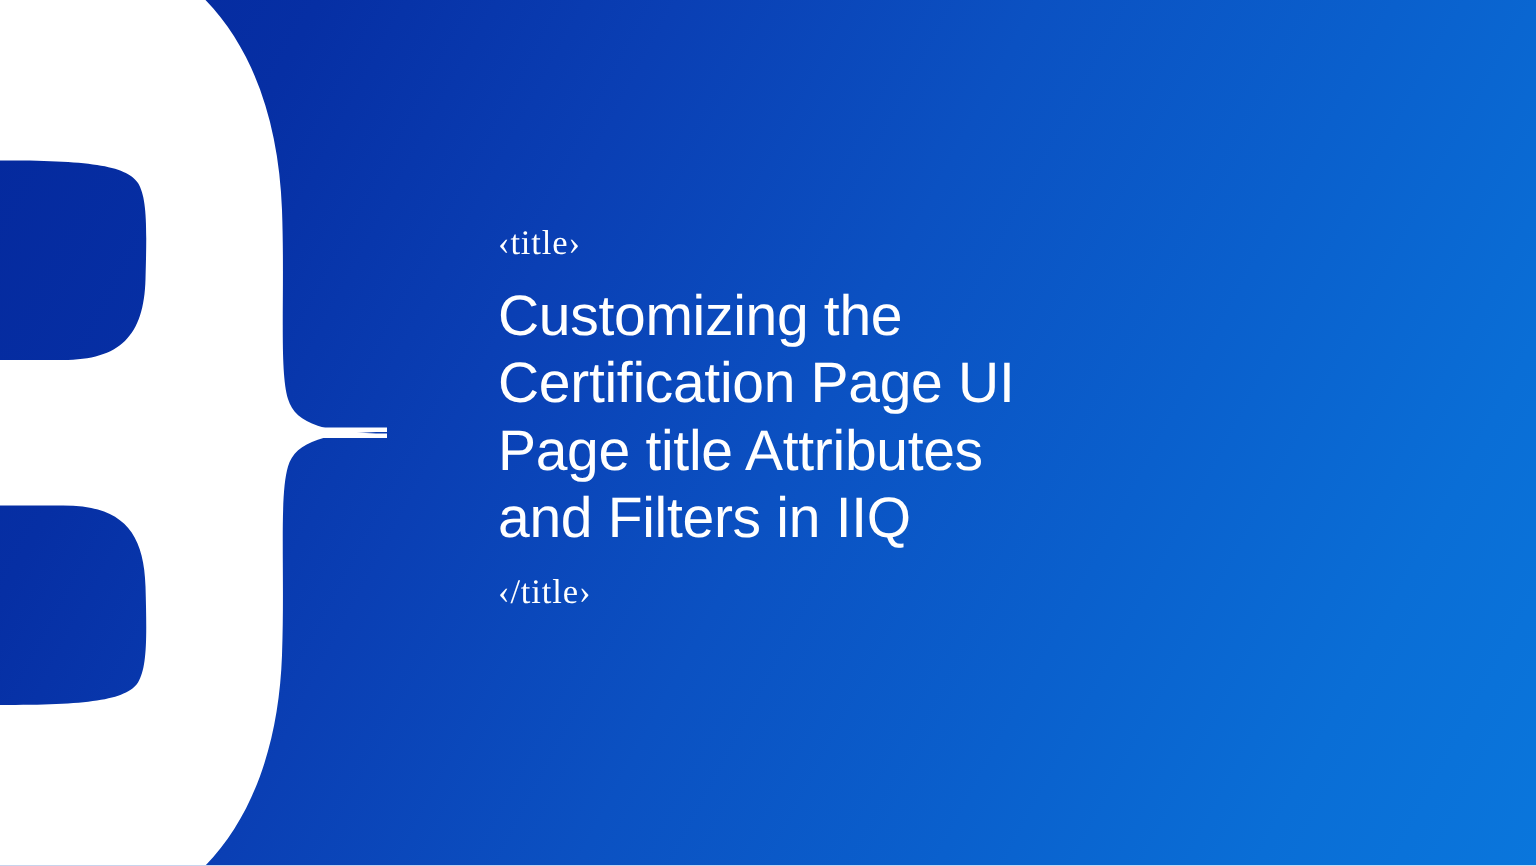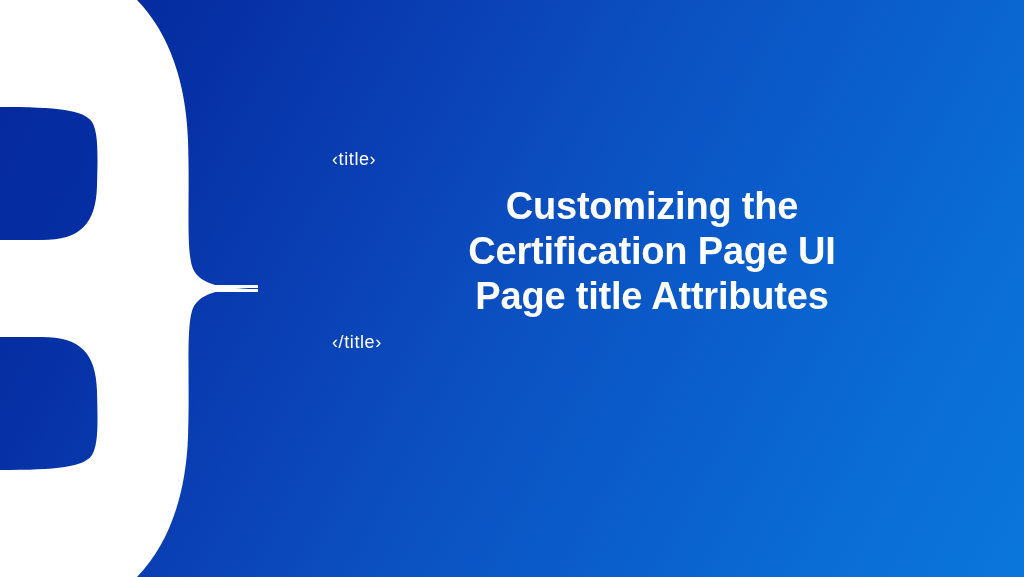--- a/index.html
+++ b/index.html
@@ -45,38 +45,38 @@
   
   #text-block {
     position: absolute;
     left: 332px;
     top: 150px;
     width: 640px;
   }
 
   .tag {
     color: #ffffff;
-    font-size: 18px;
+    font-size: 23px;
     font-weight: 400;
     letter-spacing: 0.6px;
     line-height: 1.0;
     white-space: pre;
+    font-family: Liberation Serif, serif;
   }
 
   #open-tag  { margin: 0 0 16px 0; }
   #close-tag { margin: 14px 0 15px 0; }
 
   #headline {
     margin: 0;
     color: #ffffff;
     font-size: 38px;
-    font-weight: 700;
+    font-weight: 400;
     line-height: 45px;
     letter-spacing: -0.2px;
-    text-align: center;
   }
   #headline .hl-line { display: block; white-space: pre; }
 </style>
 </head>
 <body>
 
 <div id="card">
 
   <div id="brace-layer">
     <svg viewBox="0 0 300 577" xmlns="http://www.w3.org/2000/svg" aria-hidden="true">
@@ -114,19 +114,20 @@
   </div>
 
   <div id="text-block">
 
     <div id="open-tag" class="tag">‹title›</div>
 
     <h1 id="headline">
       <span class="hl-line">Customizing the</span>
       <span class="hl-line">Certification Page UI</span>
       <span class="hl-line">Page title Attributes</span>
+      <span class="hl-line">and Filters in IIQ</span>
     </h1>
 
     <div id="close-tag" class="tag">‹/title›</div>
 
   </div>
 
 </div>
 
 </body></html>

